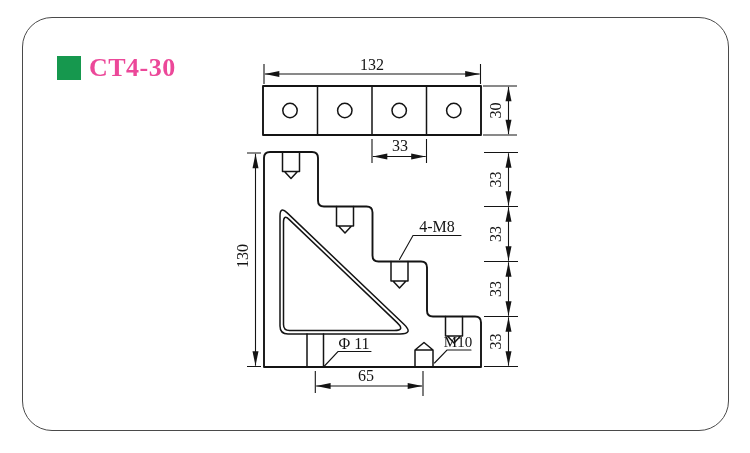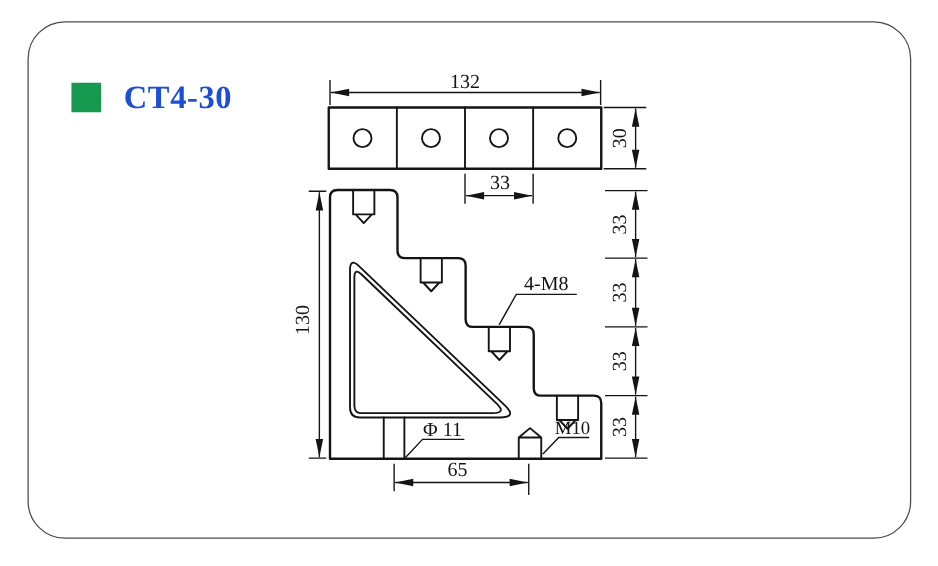--- a/index.html
+++ b/index.html
@@ -19,24 +19,24 @@
     box-sizing:border-box;
   }
   .header{
     position:absolute;
     left:57px;top:53px;
     display:flex;
     align-items:center;
     gap:8px;
   }
   .header h1{
-    margin:10px;
+    margin:0;
     font-size:26px;
     font-weight:bold;
-    color:#1d4ed8;
+    color:#ec4899;
     letter-spacing:0.5px;
     font-family:"Liberation Serif", serif;
   }
   .bullet{display:block;}
   svg.drawing{position:absolute;left:0;top:0;}
   svg.drawing text{
     font-family:"Liberation Serif", serif;
     font-size:16px;
     fill:#141414;
   }

